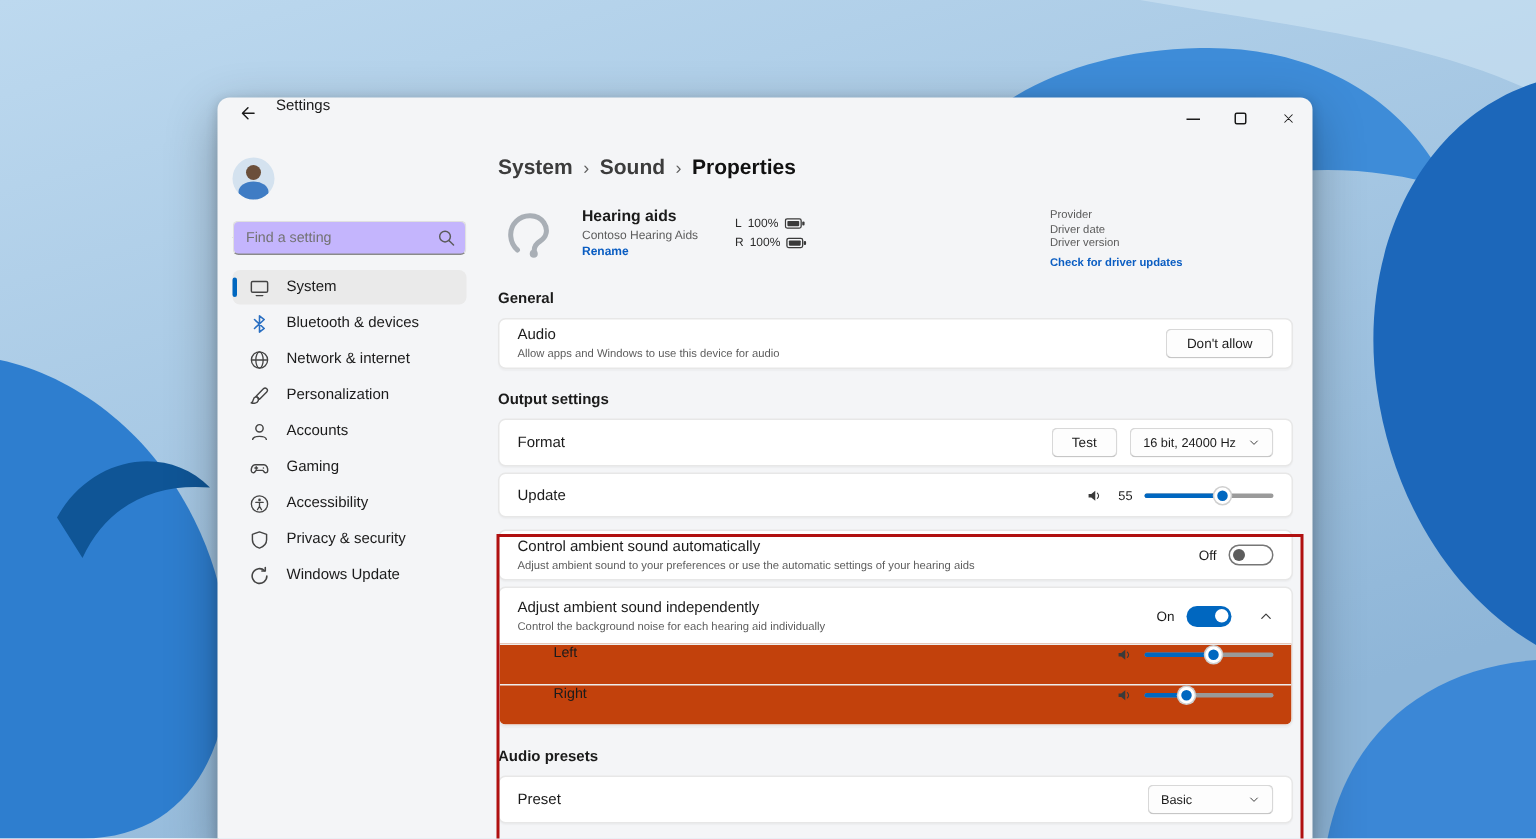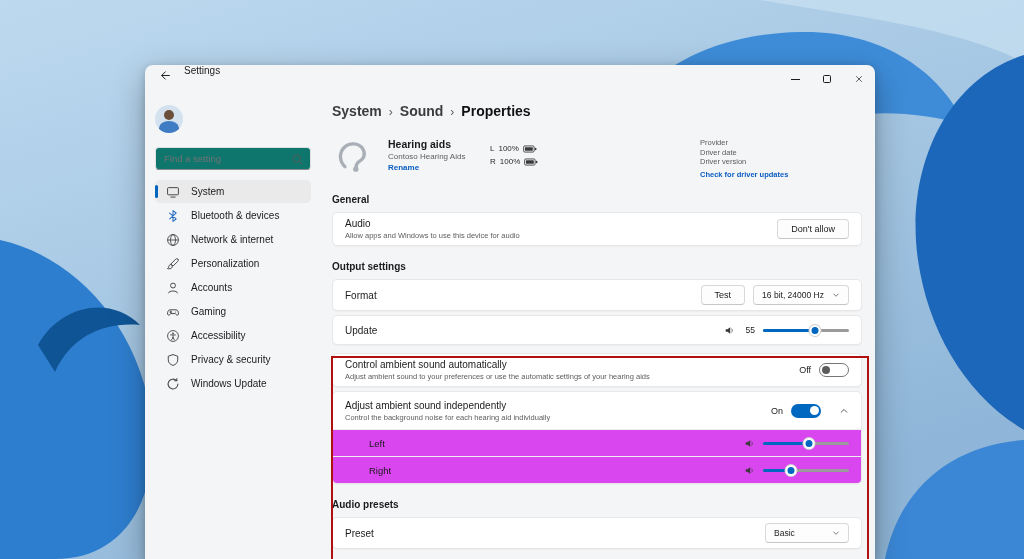--- a/index.html
+++ b/index.html
@@ -25,21 +25,21 @@
 
   
   .sidebar { width:172px; flex-shrink:0; padding:12px 6px 0 10px; }
   .user { display:flex; gap:19px; height:32px;flex-direction:column; }
   .avatar { width:28px; height:28px; border-radius:50%; background:#d4e2ef; position:relative; overflow:hidden; flex-shrink:0; }
   .avatar::before { content:''; position:absolute; left:9px; top:5px; width:10px; height:10px; border-radius:50%; background:#6b4f3a; }
   .avatar::after  { content:''; position:absolute; left:4px; top:16px; width:20px; height:14px; border-radius:50% 50% 0 0; background:#3f7cc4; }
   .user-name { font-size:10px; font-weight:700; }
   .search { position:relative; margin-top:10px; }
   .search input { width:100%; height:23px; border:1px solid #e0e0e0; border-bottom:1px solid #8a8a8a;
-    border-radius:4px; background:#0f766e; font-size:9.5px; padding:0 22px 0 8px; font-family:inherit; color:#1b1b1b; }
+    border-radius:4px; background:#c4b5fd; font-size:9.5px; padding:0 22px 0 8px; font-family:inherit; color:#1b1b1b; }
   .search input::placeholder { color:#727272; }
   .search-icon { position:absolute; right:7px; top:5px; width:13px; height:13px; }
   nav { margin-top:10px; }
   .nav-item { display:flex; align-items:center; gap:11px; height:23px; padding-left:11px;
     border-radius:5px; position:relative; font-size:10px; margin:1px 0; cursor:pointer; }
   .nav-item.selected { background:#eaeaea; }
   .nav-item.selected::before { content:''; position:absolute; left:0; top:5px; bottom:5px; width:3px;
     border-radius:2px; background:var(--accent); }
   .nav-icon { width:14px; height:14px; display:flex; flex-shrink:0; }
   .nav-icon svg { width:14px; height:14px; }
@@ -91,22 +91,22 @@
   .toggle.off .knob { position:absolute; left:2px; top:2px; width:8px; height:8px; border-radius:50%; background:#5d5d5d; }
   .toggle.on { background:var(--accent); }
   .toggle.on .knob { position:absolute; right:2px; top:2.5px; width:9px; height:9px; border-radius:50%; background:#fff; }
   .toggle-label { font-size:9px; }
 
   .expander { background:#fff; border:1px solid #e7e7e7; border-radius:5px; margin-top:4px; overflow:hidden;
     box-shadow:0 1px 1px rgba(0,0,0,.03); }
   .exp-header { display:flex; align-items:center; min-height:37px; padding:4px 12px; }
   .chevron-btn { margin-left:10px; border:none; background:transparent; display:flex; cursor:pointer; }
   .chevron-btn svg { width:10px; height:10px; }
-  .exp-row { display:flex; align-items:center; min-height:27px; padding:0 12px 0 36px;
-    border-top:1px solid #ededed; background:#d946ef; }
+  .exp-row { display:flex; align-items:flex-start; min-height:27px; padding:0 12px 0 36px;
+    border-top:1px solid #ededed; background:#c2410c; }
   .row-label { font-size:9.5px; }
 
   .annotation { position:absolute; left:331px; top:356px; width:538px; height:212px;
     border:2px solid #b01010; z-index:10; pointer-events:none; }
 </style>
 </head>
 <body>
 
 <svg class="wallpaper" viewBox="0 0 1024 559">
   <defs>

